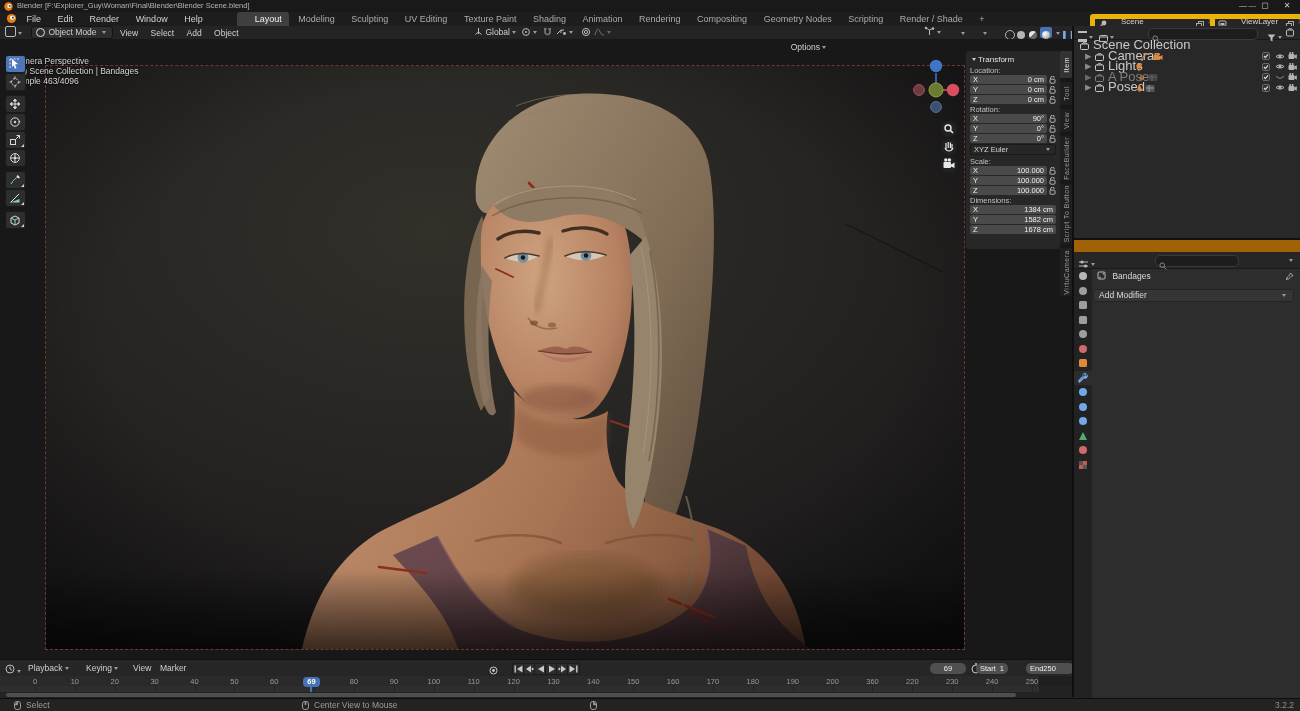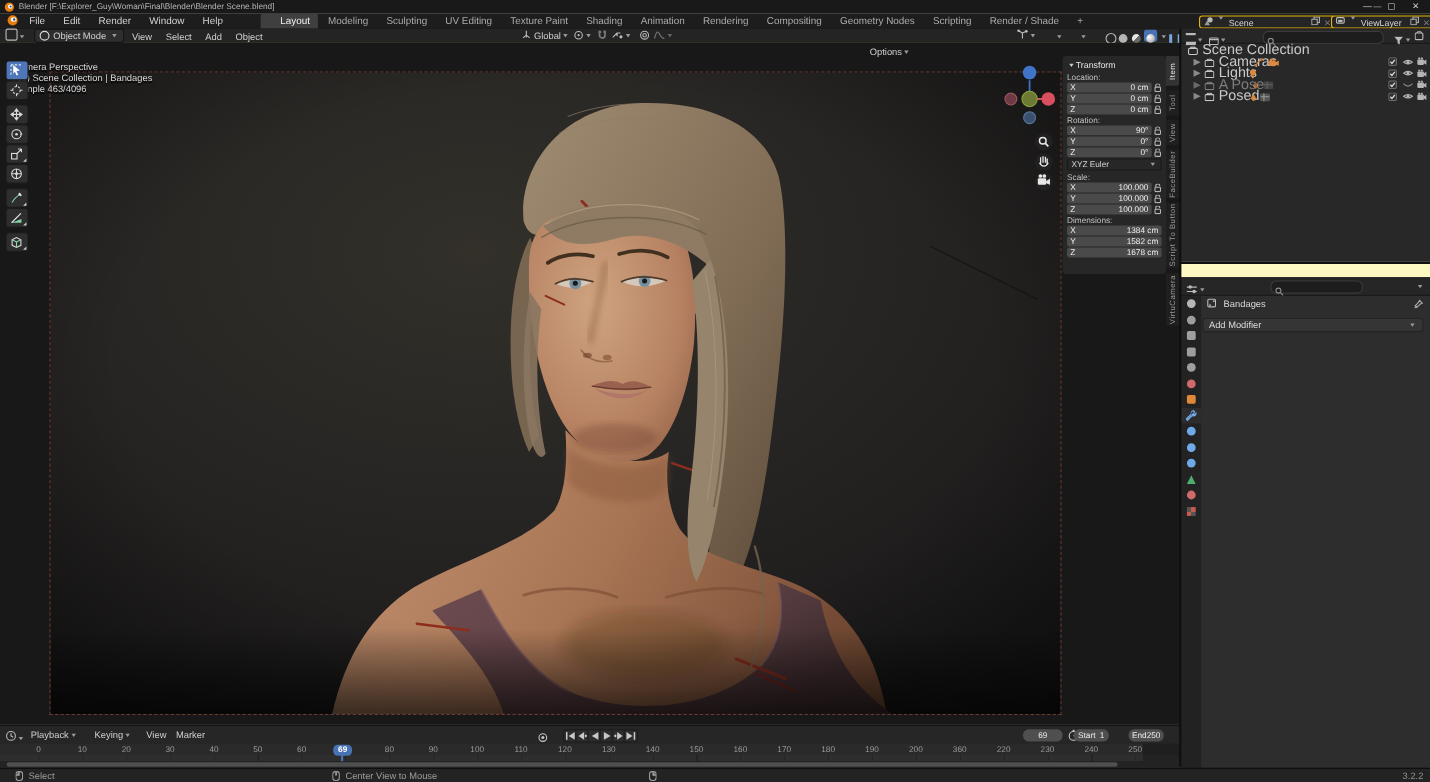--- a/index.html
+++ b/index.html
@@ -1,26 +1,26 @@
 <!DOCTYPE html>
 <html><head>
 <meta charset="utf-8">
 <style>
   html,body{margin:0;padding:0;background:#000;}
   body{font-family:"Liberation Sans", sans-serif; -webkit-font-smoothing:antialiased;}
-  #stage{position:relative;width:1300px;height:711px;background:#fef9c3;overflow:hidden;color:#c8c8c8;}
+  #stage{position:relative;width:1300px;height:711px;background:#a16207;overflow:hidden;color:#c8c8c8;}
   .abs{position:absolute;}
   .nw{white-space:nowrap;}
   
   #titlebar{left:0;top:0;width:1300px;height:12px;background:#191919;font-size:7.5px;color:#b5b5b5;line-height:12px;}
   #topbar{left:0;top:12px;width:1300px;height:14px;background:#1d1d1d;border-bottom:1px solid #0f0f0f;font-size:9px;line-height:14px;}
   .menu-item{display:inline-block;padding:0 7px;color:#d2d2d2;}
   .ws-tab{display:inline-block;padding:0 7px;color:#ababab;border-radius:3px 3px 0 0;}
   .ws-tab.active{background:#3f3f3f;color:#f0f0f0;padding-left:18px;}
-  .idblock{position:absolute;top:2px;height:10px;background:#252525;border:1px solid #eab308;border-radius:3px;display:flex;align-items:flex-start;font-size:8px;color:#d5d5d5;padding:0 3px;gap:3px;}
+  .idblock{position:absolute;top:2px;height:10px;background:#252525;border:5px solid #eab308;border-radius:3px;display:flex;align-items:flex-end;font-size:8px;color:#d5d5d5;padding:0 3px;gap:3px;}
   .winbtn{display:inline-block;width:18px;text-align:center;color:#cfcfcf;font-size:8px;}
   
   .cv{display:inline-block;width:0;height:0;border-left:2.5px solid transparent;border-right:2.5px solid transparent;border-top:3.5px solid #9a9a9a;vertical-align:middle;margin:0 2px;}
   
   #vheader{left:0;top:26px;width:1073px;height:13px;background:#242424;border-bottom:1px solid #84cc16;font-size:8.5px;line-height:13px;color:#d0d0d0;}
   .vh-btn{display:inline-block;padding:0 5px;}
   .mode-btn{display:inline-flex;align-items:center;gap:3px;background:#2e2e2e;border:1px solid #151515;border-radius:3px;height:11px;line-height:11px;padding:0 4px;margin-top:0px;vertical-align:top;}
   .hicon{display:inline-block;width:11px;height:11px;border-radius:2px;vertical-align:top;margin-top:1px;position:relative;}
   .hicon.blue{background:#4772b3;}
   .hicon.dim{opacity:.45;}
@@ -819,21 +819,21 @@
 
       <span class="tl-field" style="left:930px;width:36px">69</span>
       <span class="abs" style="left:971px;top:3px"><svg width="10" height="11" viewBox="0 0 10 11">
             <circle cx="5" cy="6" r="4" fill="none" stroke="#c8c8c8"></circle>
             <path d="M5 6 L6.8 4.4 M4 0.8 H6 M5 0.8 V2" stroke="#c8c8c8" fill="none"></path>
           </svg></span>
       <span class="tl-field" style="left:976px;width:32px;display:flex;justify-content:space-between;padding:0 4px;box-sizing:border-box">
           <span>Start</span>
           <span>1</span>
         </span>
-      <span class="tl-field" style="left:1026px;width:32px;display:flex;justify-content:center;padding:0 4px;box-sizing:border-box">
+      <span class="tl-field" style="left:1026px;width:48px;display:flex;justify-content:flex-start;padding:0 4px;box-sizing:border-box">
           <span>End</span>
           <span>250</span>
         </span>
     </div>
     <div id="tl-ruler">
         <span style="position: absolute; top: 1px; transform: translateX(-50%); left: 35px;">0</span>
         <span style="position: absolute; top: 1px; transform: translateX(-50%); left: 74.88px;">10</span>
         <span style="position: absolute; top: 1px; transform: translateX(-50%); left: 114.76px;">20</span>
         <span style="position: absolute; top: 1px; transform: translateX(-50%); left: 154.64px;">30</span>
         <span style="position: absolute; top: 1px; transform: translateX(-50%); left: 194.52px;">40</span>

